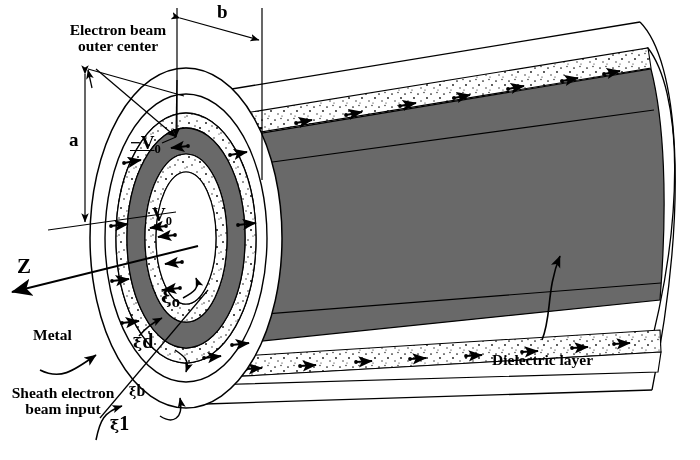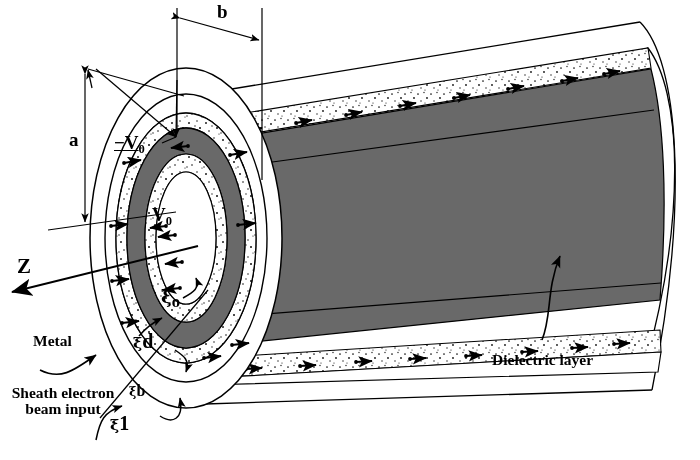--- a/index.html
+++ b/index.html
@@ -282,39 +282,41 @@
 
   <g stroke="#000" stroke-width="1.5" fill="none">
     <path d="M183,298 C194,292 200,288 196,278" marker-end="url(#arS)"></path>
   </g>
 
   <g stroke="#000" stroke-width="1.6" fill="none">
     <path d="M542,340 C552,316 546,290 560,256" marker-end="url(#ar)"></path>
   </g>
 </svg>
 
+<div class="lbl big ctr" style="left:36px; top:22px; width:164px;">Electron beam
+outer center</div>
 
 <div class="lbl dim" style="left:217px; top:2px;">b</div>
 
 <div class="lbl dim" style="left:69px; top:130px;">a</div>
 
-<div class="lbl" style="left:114px; top:133px; font-size:19px;text-decoration:underline;"><span>−V</span><span class="sub">0</span></div>
+<div class="lbl" style="left:130px; top:133px; font-size:19px;text-decoration:underline;"><span>−V</span><span class="sub">0</span></div>
 
 <div class="lbl" style="left:152px; top:205px; font-size:19px;text-align:right;"><span>V</span><span class="sub">0</span></div>
 
 <div class="lbl greek" style="left:161px; top:288px; font-size:18px;"><span>ξ</span><span class="sub">0</span></div>
 
 <div class="lbl greek" style="left:133px; top:331px; font-size:20px;"><span style="font-size:0.78em;">ξ</span><span style="font-family:'Liberation Serif',serif;font-size:1.0em;">d</span></div>
 
 <div class="lbl greek" style="left:129px; top:383px; font-size:16px;"><span style="font-size:0.78em;">ξ</span><span style="font-family:'Liberation Serif',serif;font-size:1.0em;">b</span></div>
 
 <div class="lbl greek" style="left:110px; top:413px; font-size:20px;"><span style="font-size:0.78em;">ξ</span><span style="font-family:'Liberation Serif',serif;font-size:1.0em;">1</span></div>
 
 <div class="lbl" style="left:17px; top:255px; font-size:21px;">Z</div>
 
-<div class="lbl big" style="left:33px; top:327px;margin-top:6px;">Metal</div>
+<div class="lbl big" style="left:33px; top:327px;">Metal</div>
 
 <div class="lbl big ctr" style="left:0px; top:385px; width:126px;">Sheath electron
 beam input</div>
 
 <div class="lbl big" style="left:492px; top:352px;">Dielectric layer</div>
 
 </div>
 
 </body></html>

